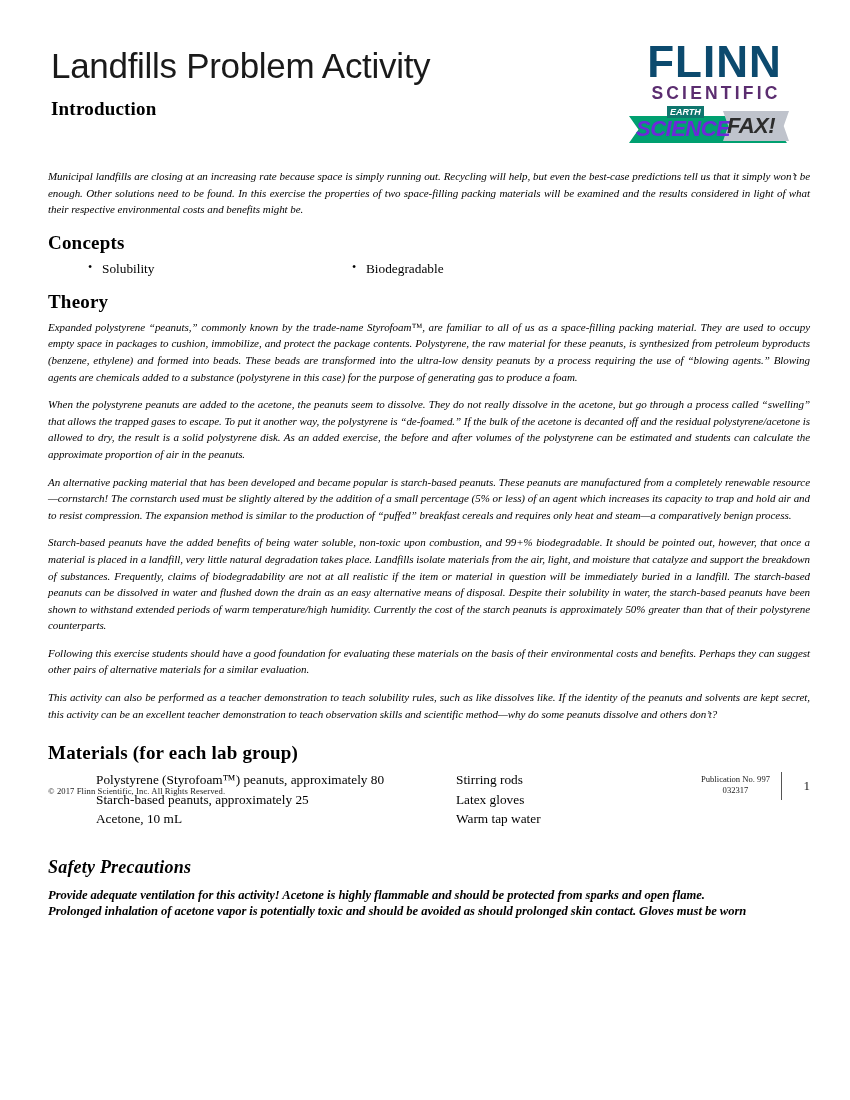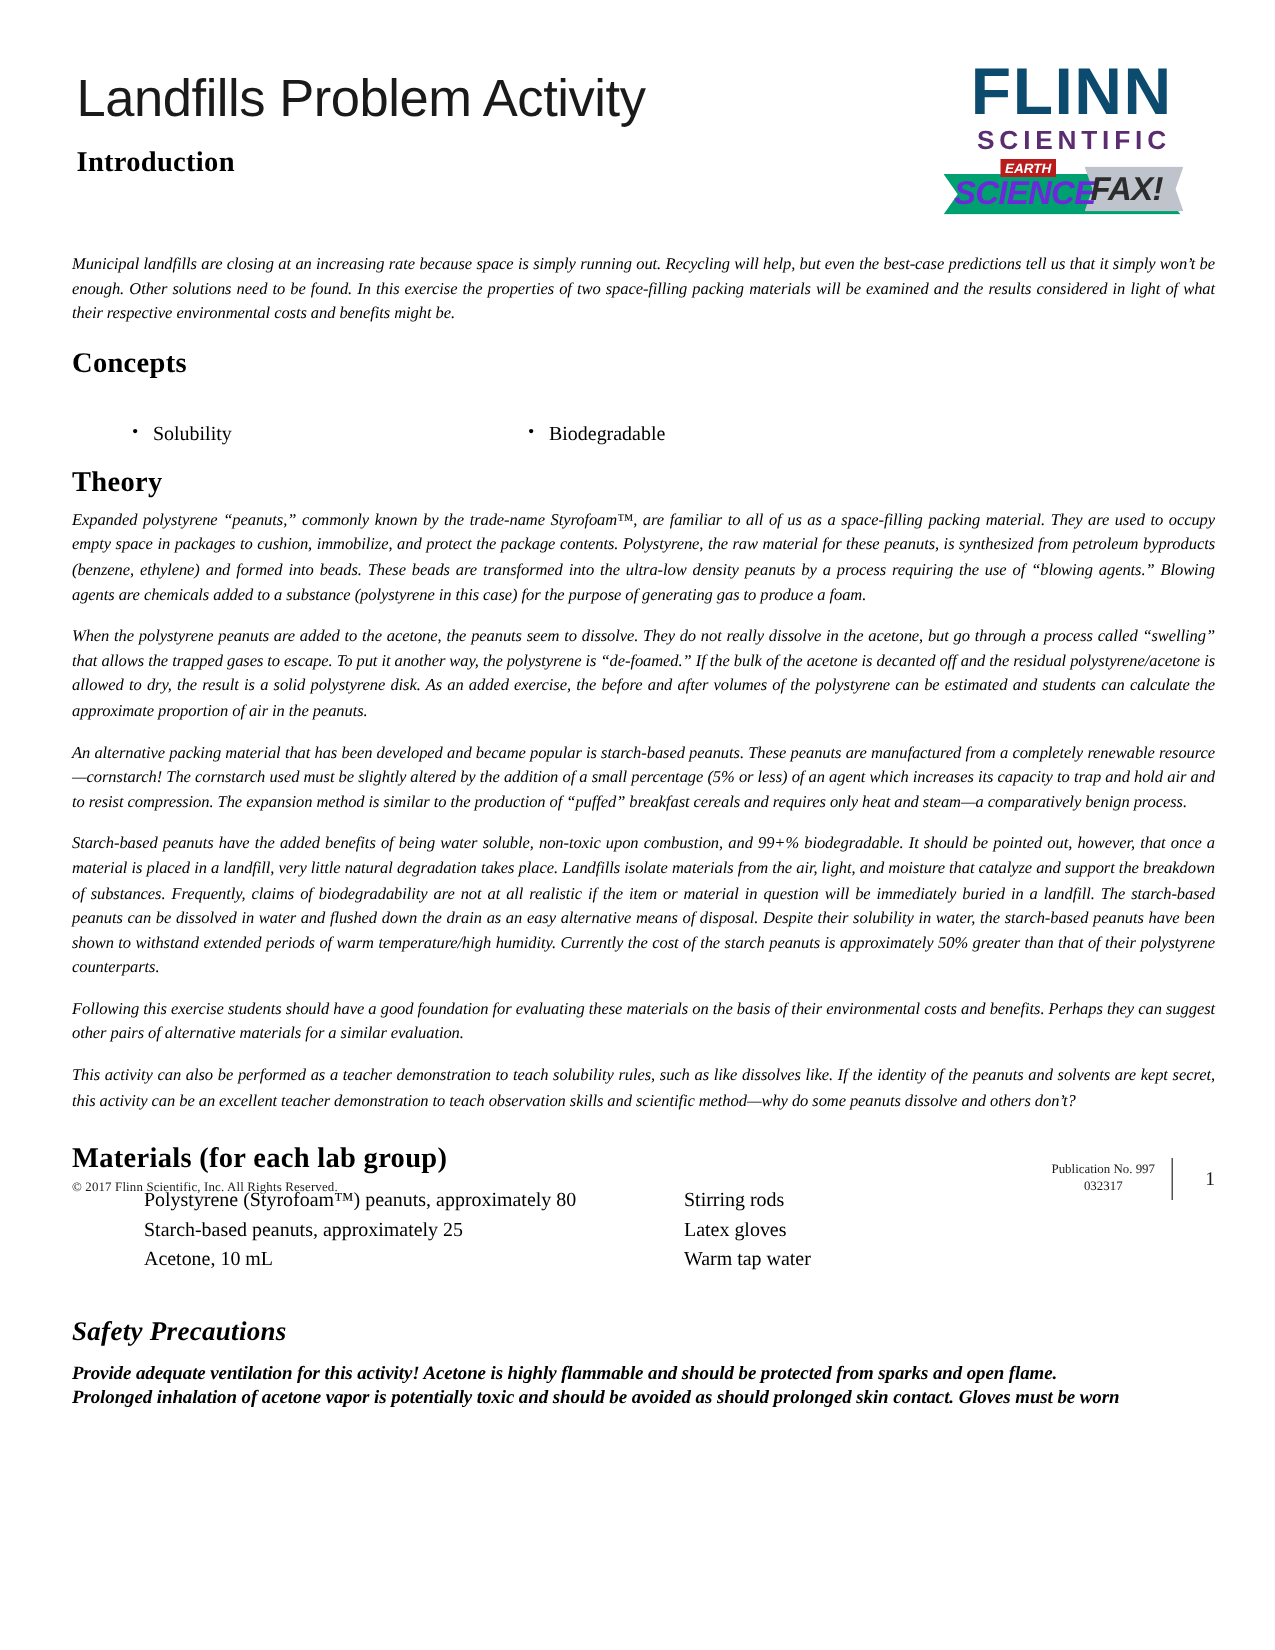--- a/index.html
+++ b/index.html
@@ -183,21 +183,20 @@
     padding: 0;
     list-style: none;
   }
   .concepts li {
     font-size: 13.3px;
     line-height: 17px;
     width: 210px;
     position: relative;
     padding-left: 14px;
     margin-left: 40px;
-    margin-top: 20px;
   }
   .concepts li::before {
     content: "\2022";
     position: absolute;
     left: 0;
     top: -1px;
     font-size: 12px;
   }
 
   
@@ -272,21 +271,21 @@
   <div class="header-row">
     <h1 class="doc-title">Landfills Problem Activity</h1>
     <div class="intro-head">Introduction</div>
 
     <div class="logo">
       <div class="logo-flinn" style="color: #0c4a6e;">FLINN</div>
       <div class="logo-scientific" style="color: rgb(91, 45, 112);">SCIENTIFIC</div>
       <div class="logo-banner">
         <div class="banner-ribbon" style="background: rgb(0, 160, 112);"></div>
         <div class="banner-fax-box" style="background: rgb(191, 195, 204);"></div>
-        <div class="banner-earth" style="background: #b91c1c;">EARTH</div>
+        <div class="banner-earth" style="background: #0f766e;">EARTH</div>
         <div class="banner-science">SCIENCE</div>
         <div class="banner-fax">FAX!</div>
       </div>
     </div>
   </div>
 
   <p class="para intro-para">Municipal landfills are closing at an increasing rate because space is simply running out. Recycling will help, but even the best-case predictions tell us that it simply won’t be enough. Other solutions need to be found. In this exercise the properties of two space-filling packing materials will be examined and the results considered in light of what their respective environmental costs and benefits might be.</p>
 
   <h2 class="sec">Concepts</h2>
   <ul class="concepts">

